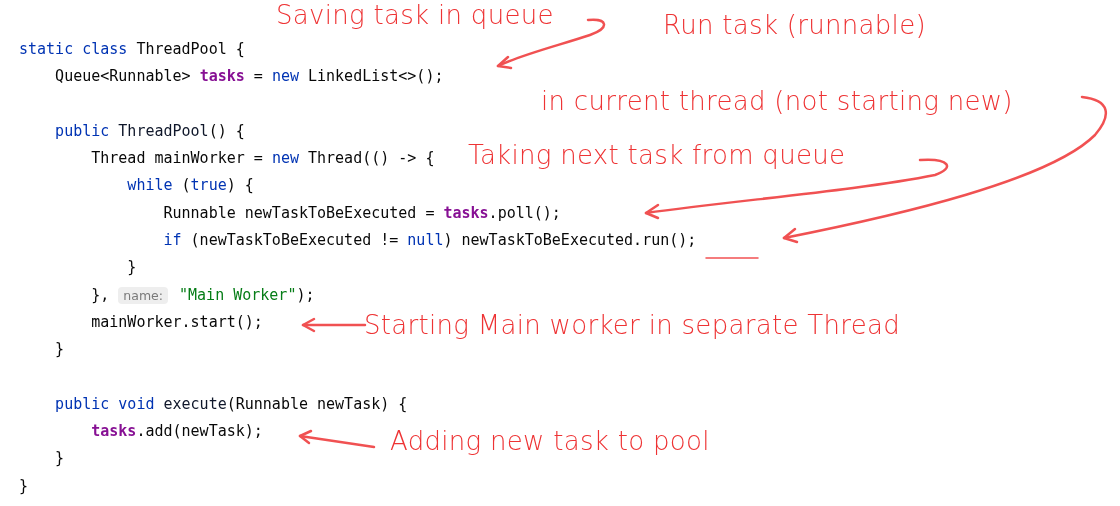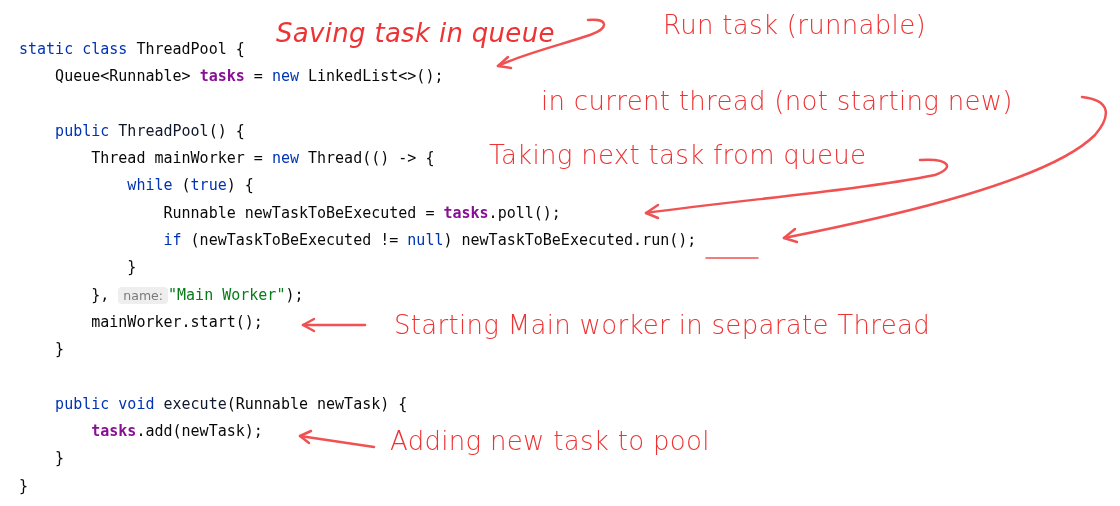--- a/index.html
+++ b/index.html
@@ -10,39 +10,39 @@
       font-size: 15px; color: #080808; white-space: pre;
     }
     .line { height: 27.3px; line-height: 27.3px; display: block; }
     .kw { color: #0033b3; }
     .fld { color: #871094; font-weight: bold; }
     .mth { color: #0f172a; }
     .str { color: #067d17; }
     .hint {
       font-family: "DejaVu Sans", "Liberation Sans", sans-serif;
       font-size: 12.5px; color: #7a7a7a; background: #eeeeee;
-      border-radius: 4px; padding: 1px 5px; margin-right: 0;
+      border-radius: 4px; padding: 1px 5px; margin-right: 11px;
     }
     .note {
       position: absolute; color: #ee3334;
       font-family: "DejaVu Sans", "Liberation Sans", sans-serif;
       font-weight: 300; font-size: 26px; white-space: nowrap; letter-spacing: 0.3px;
     }
     svg.arrows { position: absolute; left: 0; top: 0; }
   </style>
 </head>
 <body>
 
 <div class="code" id="code"><span class="line"><span class="kw">static class </span><span>ThreadPool {</span></span><span class="line"><span>    Queue&lt;Runnable&gt; </span><span class="fld">tasks</span><span> = </span><span class="kw">new </span><span>LinkedList&lt;&gt;();</span></span><span class="line">&nbsp;</span><span class="line"><span class="kw">    public </span><span class="mth">ThreadPool</span><span>() {</span></span><span class="line"><span>        Thread mainWorker = </span><span class="kw">new </span><span>Thread(() -&gt; {</span></span><span class="line"><span class="kw">            while </span><span>(</span><span class="kw">true</span><span>) {</span></span><span class="line"><span>                Runnable newTaskToBeExecuted = </span><span class="fld">tasks</span><span>.poll();</span></span><span class="line"><span class="kw">                if </span><span>(newTaskToBeExecuted != </span><span class="kw">null</span><span>) newTaskToBeExecuted.run();</span></span><span class="line"><span>            }</span></span><span class="line"><span>        }, </span><span class="hint">name:</span><span class="str">"Main Worker"</span><span>);</span></span><span class="line"><span>        mainWorker.start();</span></span><span class="line"><span>    }</span></span><span class="line">&nbsp;</span><span class="line"><span class="kw">    public void </span><span class="mth">execute</span><span>(Runnable newTask) {</span></span><span class="line"><span>        </span><span class="fld">tasks</span><span>.add(newTask);</span></span><span class="line"><span>    }</span></span><span class="line"><span>}</span></span></div>
 
-<div class="note" style="left:276px; top:18px;font-style:italic;">Saving task in queue</div>
+<div class="note" style="left:276px; top:0;">Saving task in queue</div>
 <div class="note" style="left:663px; top:10px;">Run task (runnable)</div>
 <div class="note" style="left:541px; top:86px;">in current thread (not starting new)</div>
-<div class="note" style="left:489px; top:140px;">Taking next task from queue</div>
-<div class="note" style="left:394px; top:310px;">Starting Main worker in separate Thread</div>
+<div class="note" style="left:468px; top:140px;">Taking next task from queue</div>
+<div class="note" style="left:364px; top:310px;">Starting Main worker in separate Thread</div>
 <div class="note" style="left:390px; top:426px;">Adding new task to pool</div>
 
 <svg class="arrows" width="1120" height="506">
   <g fill="none" stroke="#ee3334" stroke-width="2.5" stroke-linecap="round" stroke-linejoin="round" opacity="0.85">
     <path d="M588,20 C608,18 610,28 590,35 C560,45 520,55 498,66"></path>
     <path d="M498,66 L508,57 M498,66 L511,68"></path>
     <path d="M1082,97 C1110,100 1112,115 1095,135 C1050,180 900,215 784,238"></path>
     <path d="M784,238 L795,229 M784,238 L797,242"></path>
     <path d="M920,160 C950,158 955,168 935,175 C860,190 740,200 646,213"></path>
     <path d="M646,213 L658,205 M646,213 L658,218"></path>

